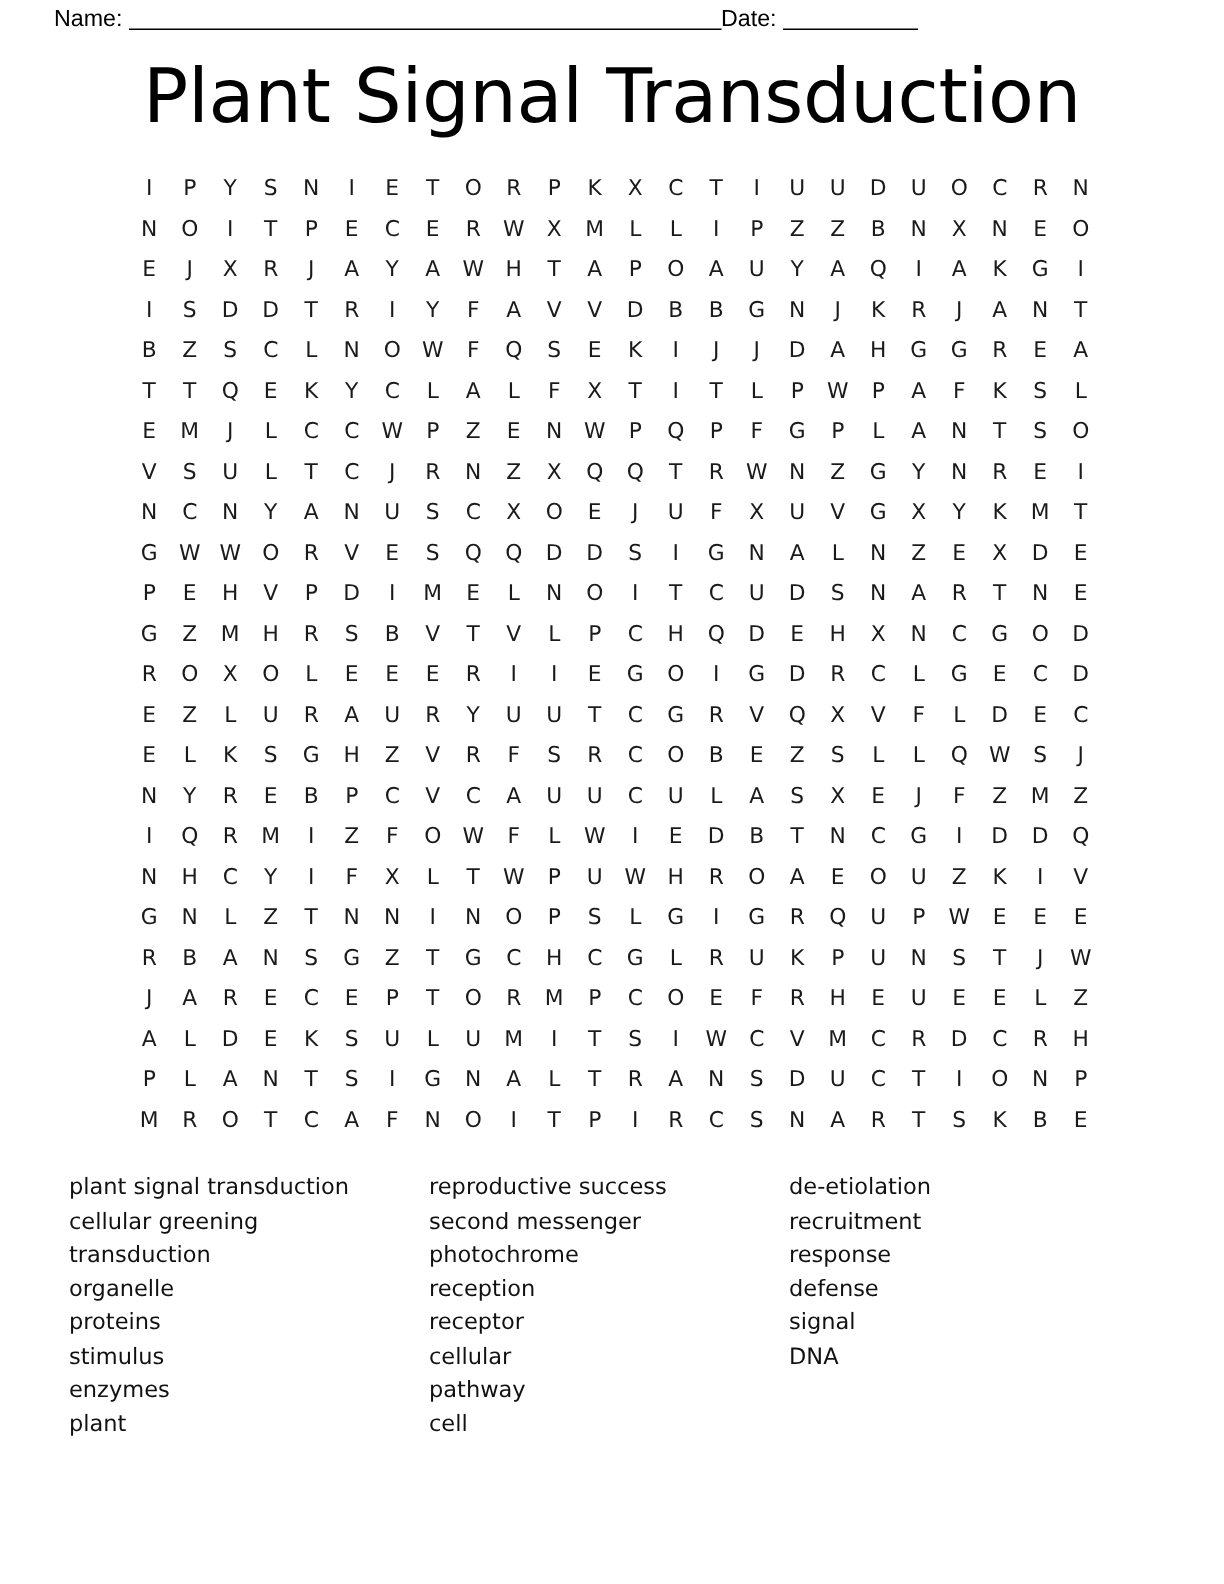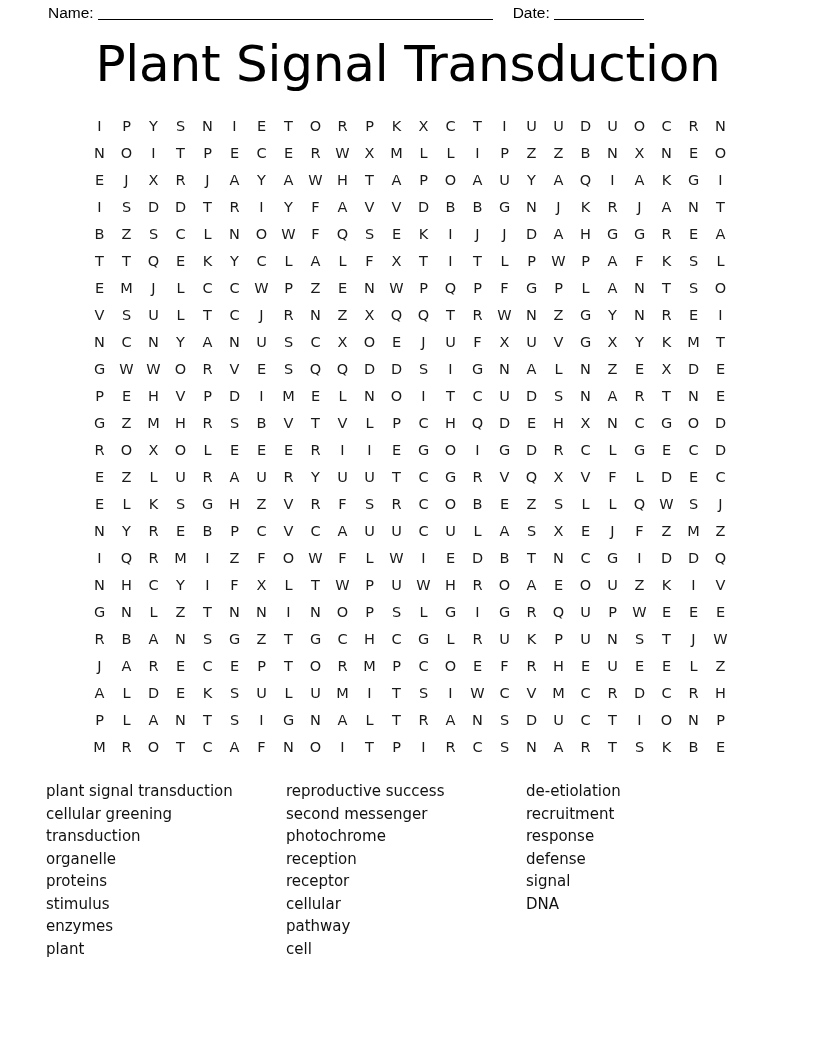--- a/index.html
+++ b/index.html
@@ -27,30 +27,30 @@
     display: flex;
     align-items: center;
     font-family: "Liberation Sans", sans-serif;
     font-size: 15.5px;
     white-space: nowrap;
   }
   .nd-label {
     font-size: 15.5px;
     letter-spacing: 0px;
   }
-  .nd-name-label { margin-left: 48px; }
+  .nd-name-label { margin-left: 36px; }
   .nd-rule {
     display: inline-block;
     border-bottom: 1px solid #000;
     height: 12px;
     margin-left: 4px;
   }
   .nd-rule-name { width: 395px; }
   .nd-rule-date { width: 90px; }
-  .nd-date-label { margin-left: 20px; }
+  .nd-date-label { }
 
   
   .puzzle-title {
     position: absolute;
     top: 33px;
     left: 0;
     width: 816px;
     text-align: center;
     font-family: "DejaVu Sans", sans-serif;
     font-size: 50px;

